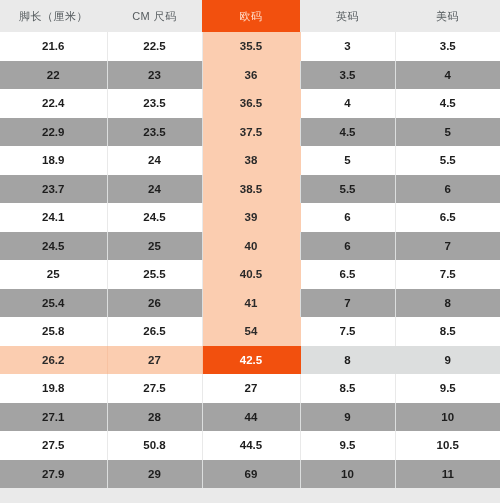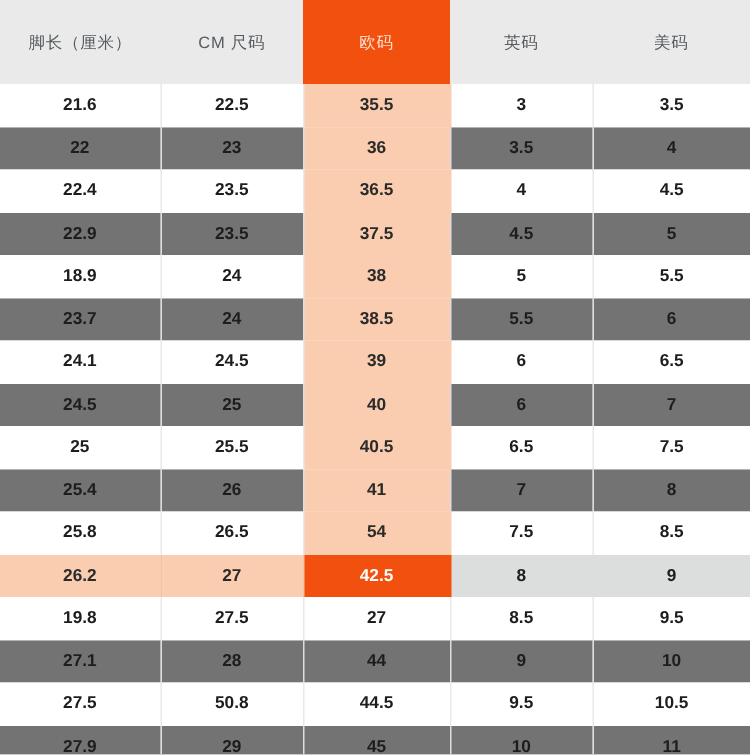--- a/index.html
+++ b/index.html
@@ -33,21 +33,21 @@
 
   .size-table col.c-foot  { width: 107px; }
   .size-table col.c-cm    { width: 95px;  }
   .size-table col.c-eu    { width: 98px;  }
   .size-table col.c-uk    { width: 95px;  }
   .size-table col.c-us    { width: 105px; }
 
   
   thead th {
     height: 32px;
-    padding: 12px;
+    padding: 0;
     font-size: 11px;
     font-weight: 400;
     color: #555b5e;
     background: #eaeaea;
     text-align: center;
     vertical-align: middle;
     letter-spacing: .5px;
   }
   thead th.eu-head {
     background: #f2500e;
@@ -63,21 +63,21 @@
     vertical-align: middle;
     font-size: 11.5px;
     font-weight: bold;
     color: #1d1d1d;
     border-right: 1px solid #e9e9e9;
     background: #ffffff;
   }
   tbody td:last-child { border-right: none; }
 
   tbody tr.odd td {
-    background: #737373;
+    background: #a3a3a3;
     border-right-color: #dcdede;
   }
 
   
   tbody td.eu-tint {
     background: #fbcdb0 !important;
     color: #2a2a2a;
     border-right-color: #fbcdb0;
   }
 
@@ -222,20 +222,20 @@
         <tr class="even">
           <td>27.5</td>
           <td>50.8</td>
           <td>44.5</td>
           <td>9.5</td>
           <td>10.5</td>
         </tr>
         <tr class="odd">
           <td>27.9</td>
           <td>29</td>
-          <td>45</td>
+          <td>69</td>
           <td>10</td>
           <td>11</td>
         </tr>
       </tbody>
   </table>
 
 </div>
 
 </body></html>

